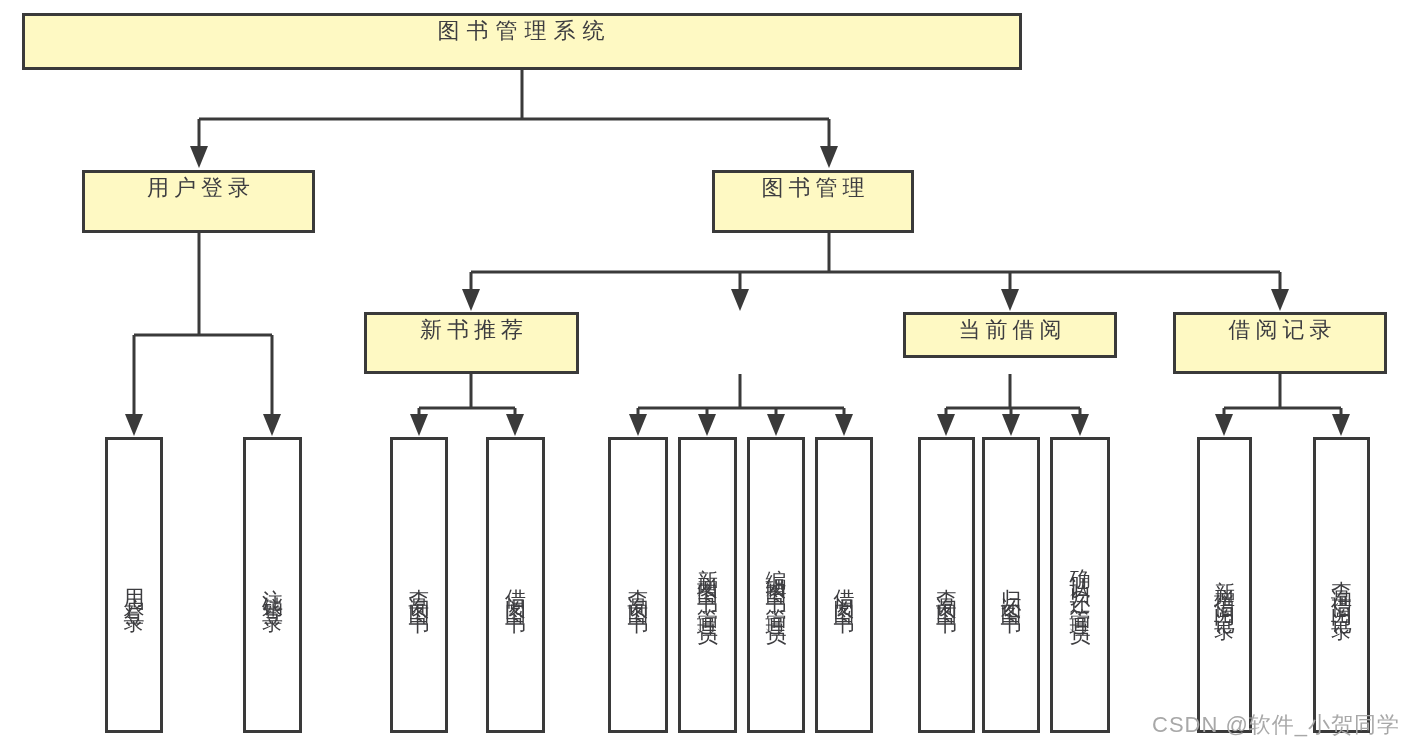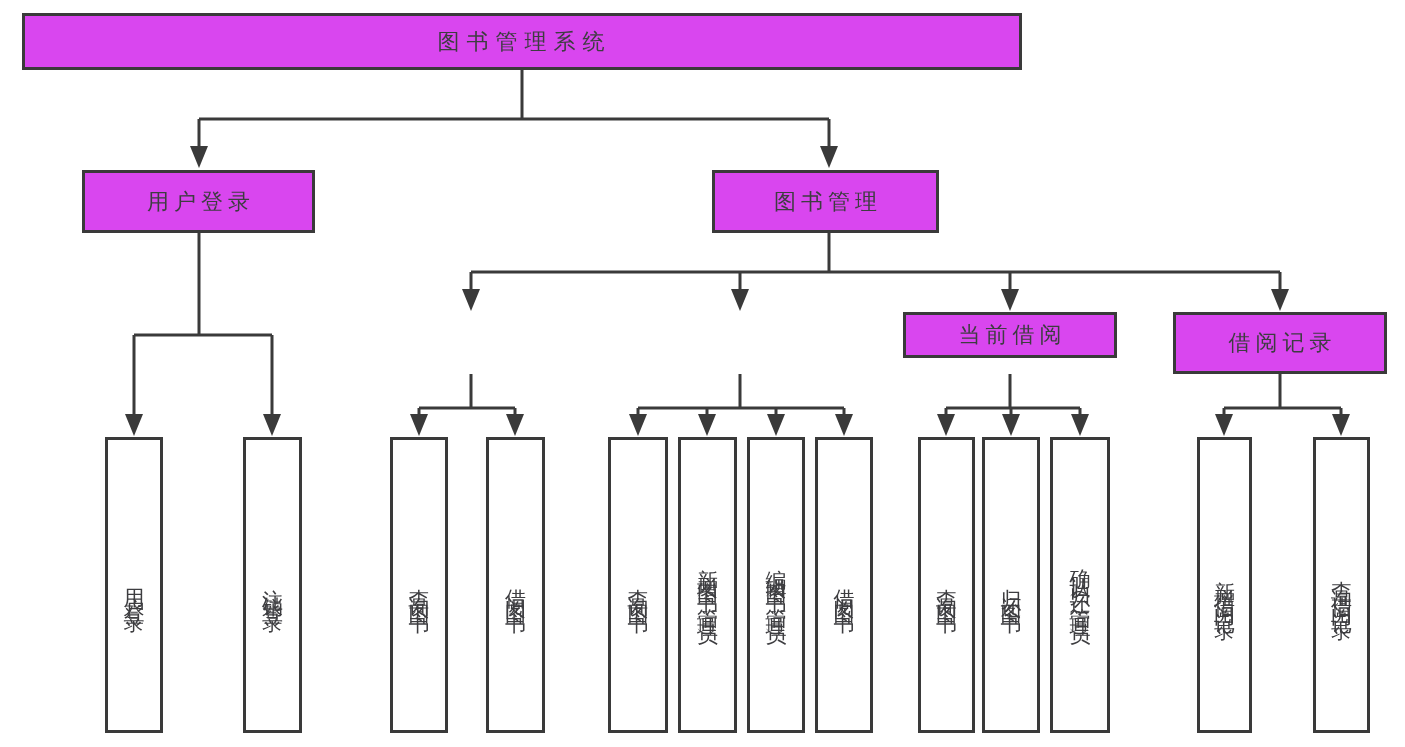--- a/index.html
+++ b/index.html
@@ -19,23 +19,22 @@
   .wire {
     fill: none;
     stroke: #3a3a3a;
     stroke-width: 3;
   }
   .arrowhead { fill: #3a3a3a; stroke: none; }
   .hbox {
     position: absolute;
     box-sizing: border-box;
     border: 3px solid #3a3a3a;
-    background: #d946ef;
+    background: #fef9c3;
     display: flex;
-    align-items: center;
     justify-content: center;
     font-size: 22px;
     letter-spacing: 5px;
     color: #3d3d40;
     white-space: nowrap;
   }
   .hbox.root { letter-spacing: 7px; }
   .hbox span, .vbox span { text-indent: 5px; }
   .vbox {
     position: absolute;
@@ -103,24 +102,27 @@
     <polygon class="arrowhead" points="1332,414 1350,414 1341,436"></polygon>
   </svg>
 
   <div class="hbox root" style="left:22px; top:13px; width:1000px; height:57px;">
     <span>图书管理系统</span>
   </div>
 
   <div class="hbox" style="left:82px; top:170px; width:233px; height:63px;">
     <span>用户登录</span>
   </div>
-  <div class="hbox" style="left:712px; top:170px; width:227px; height:63px;">
+  <div class="hbox" style="left:712px; top:170px; width:202px; height:63px;">
     <span>图书管理</span>
   </div>
 
+  <div class="hbox" style="left:364px; top:312px; width:215px; height:62px;">
+    <span>新书推荐</span>
+  </div>
   <div class="hbox" style="left:903px; top:312px; width:214px; height:46px;">
     <span>当前借阅</span>
   </div>
   <div class="hbox" style="left:1173px; top:312px; width:214px; height:62px;">
     <span>借阅记录</span>
   </div>
 
   <div class="vbox" style="left:105px; top:437px; width:58px; height:296px;">
     <span>用户登录</span>
   </div>
@@ -158,14 +160,15 @@
     <span>确认归还（管理员）</span>
   </div>
 
   <div class="vbox" style="left:1197px; top:437px; width:55px; height:296px;">
     <span>新增借阅记录</span>
   </div>
   <div class="vbox" style="left:1313px; top:437px; width:57px; height:296px;">
     <span>查询借阅记录</span>
   </div>
 
+  <div class="watermark">CSDN @软件_小贺同学</div>
 
 </div>
 
 </body></html>

